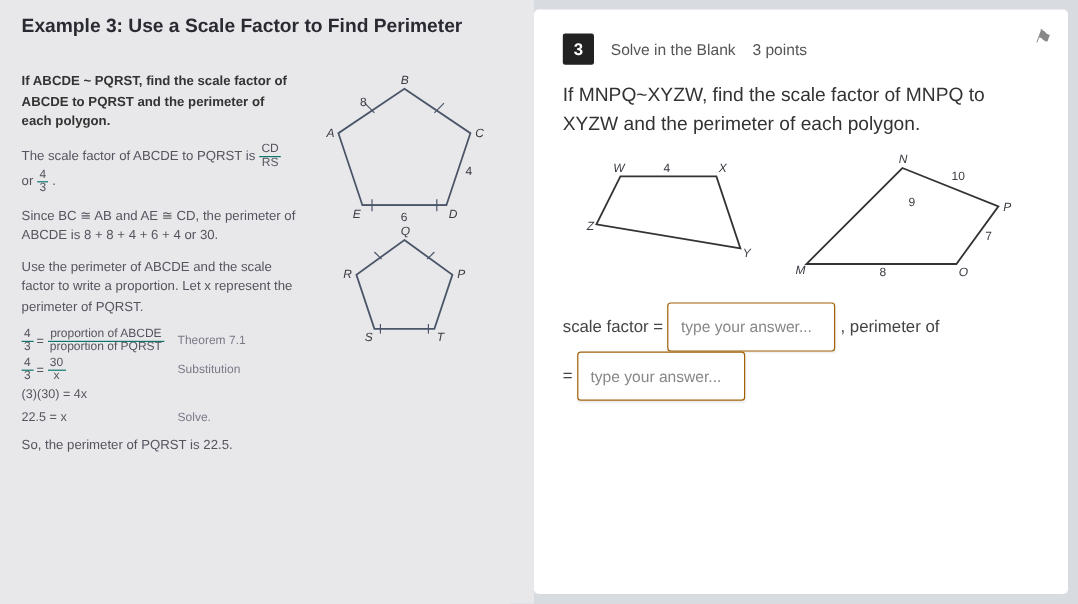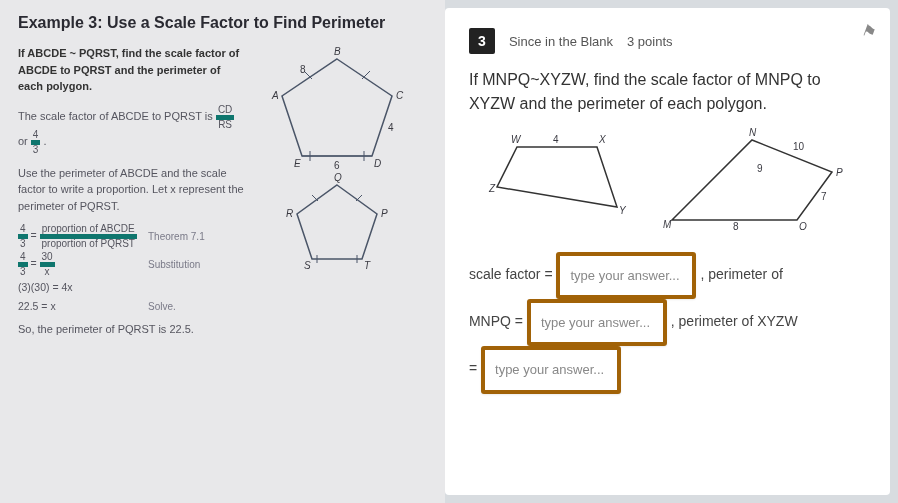--- a/index.html
+++ b/index.html
@@ -24,21 +24,21 @@
     background: #ffffff;
     padding: 20px 24px;
     color: #333;
     position: relative;
     border-radius: 4px;
     margin: 8px 8px 8px 0;
   }
   .ex-title {
     font-weight: bold;
     font-size: 16px;
-    margin-bottom: 13px;
+    margin-bottom: 28px;
     color: #2a2a32;
   }
   .ex-body {
     display: flex;
   }
   .ex-text {
     width: 56%;
     font-size: 11px;
     line-height: 1.5;
     color: #55555f;
@@ -54,21 +54,21 @@
   .bold { font-weight: bold; color: #333; }
   .para { margin-bottom: 10px; }
   .frac {
     display: inline-flex;
     flex-direction: column;
     vertical-align: middle;
     font-size: 10px;
     text-align: center;
     line-height: 1;
   }
-  .frac .num { border-bottom: 5px solid #0f766e; padding: 0 2px; text-align: center; }
+  .frac .num { border-bottom: 1px solid #0f766e; padding: 0 2px; text-align: center; }
   .frac .den { padding: 0 2px; }
   .steps { font-size: 10.5px; }
   .step-row { display: flex; align-items: center; margin: 3px 0; }
   .step-eq { width: 130px; }
   .step-reason { color: #7a7a88; font-size: 10px; }
   .concl { font-size: 11px; margin-top: 6px; }
 
   .q-header {
     display: flex;
     align-items: center;
@@ -109,21 +109,21 @@
     gap: 20px;
     margin-bottom: 20px;
   }
   .answer-block {
     font-size: 14px;
     color: #444;
     line-height: 2.4;
   }
   .ans-input {
     display: inline-block;
-    border: 4px solid #a16207;
+    border: 1px solid #a16207;
     border-radius: 3px;
     padding: 4px 10px;
     color: #888;
     font-size: 13px;
     background: #fff;
     min-width: 140px;
     box-shadow: 0 1px 2px rgba(0,0,0,0.08);
     vertical-align: middle;
   }
   svg { overflow: visible; }
@@ -146,20 +146,21 @@
           <span class="den">RS</span>
         </span>
         <span> or </span>
         <span class="frac">
           <span class="num">4</span>
           <span class="den">3</span>
         </span>
         <span>.</span>
       </div>
 
+      <div class="para">Since BC ≅ AB and AE ≅ CD, the perimeter of ABCDE is 8 + 8 + 4 + 6 + 4 or 30.</div>
       <div class="para">Use the perimeter of ABCDE and the scale factor to write a proportion. Let x represent the perimeter of PQRST.</div>
 
       <div class="steps">
         <div class="step-row">
           <div class="step-eq">
             <span class="frac">
                 <span class="num">4</span>
                 <span class="den">3</span>
               </span>
             =
@@ -227,21 +228,21 @@
         <text class="poly-label" x="4" y="38">R</text>
       </svg>
     </div>
   </div>
 </div>
 
 <div class="right-panel">
   <span class="flag-icon">⚑</span>
   <div class="q-header">
     <div class="q-num">3</div>
-    <div class="q-type">Since in the Blank</div>
+    <div class="q-type">Solve in the Blank</div>
     <div class="q-points">3 points</div>
   </div>
 
   <div class="q-text">If MNPQ~XYZW, find the scale factor of MNPQ to XYZW and the perimeter of each polygon.</div>
 
   <div class="q-diagrams">
     <svg width="150" height="90">
       <polygon points="30,15 110,15 130,75 10,55" fill="none" stroke="#333" stroke-width="1.5"></polygon>
       <text class="poly-label" x="24" y="11">W</text>
       <text class="poly-label" x="112" y="11">X</text>
@@ -263,22 +264,17 @@
     </svg>
   </div>
 
   <div class="answer-block">
     <div>
       <span>scale factor =</span>
       <span class="ans-input">type your answer...</span>
       <span>, perimeter of</span>
     </div>
     <div>
-      <span>MNPQ =</span>
-      <span class="ans-input">type your answer...</span>
-      <span>, perimeter of XYZW</span>
-    </div>
-    <div>
       <span>=</span>
       <span class="ans-input">type your answer...</span>
     </div>
   </div>
 </div>
 
 </body></html>

